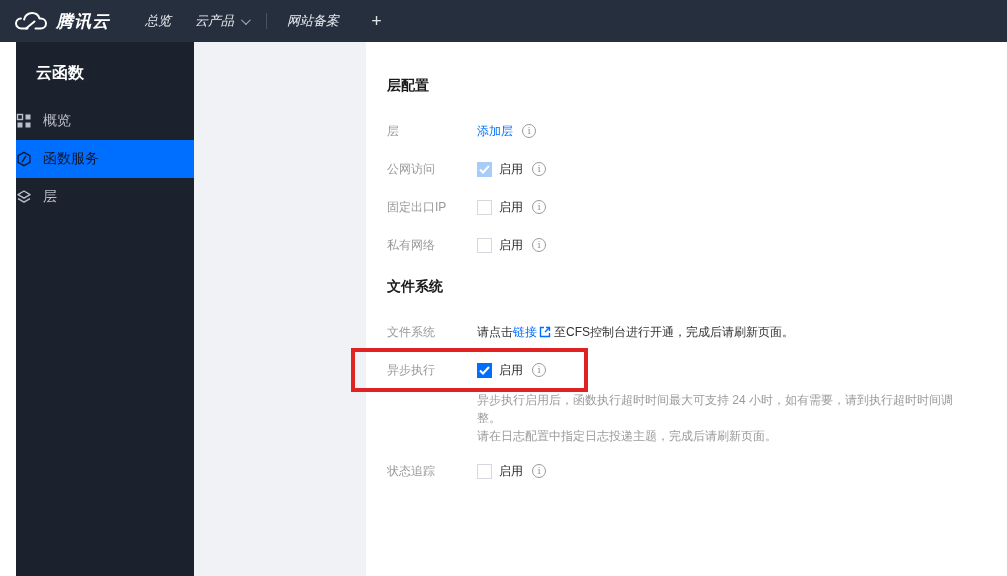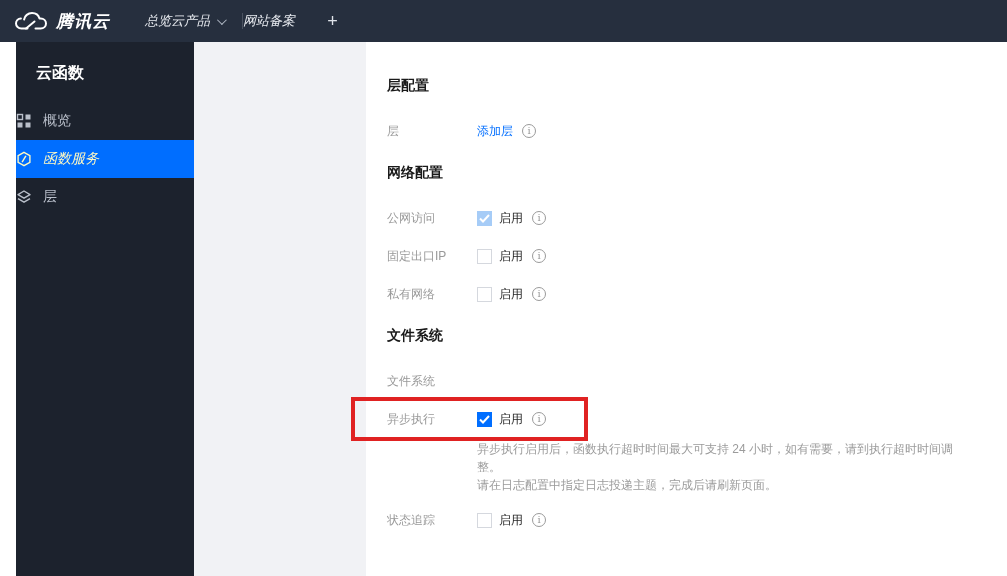--- a/index.html
+++ b/index.html
@@ -8,35 +8,35 @@
 
   
   .topbar { position:absolute; left:0; top:0; width:1007px; height:42px;
             background:#262f3e; display:flex; align-items:center; padding-left:14px; z-index:5;font-style:italic; }
   .brand { display:flex; align-items:center; gap:8px; cursor:pointer; }
   .brand-logo { width:34px; height:24px; display:block; }
   .brand-name { color:#fff; font-size:17px; font-weight:bold; letter-spacing:1px; }
   .top-nav { display:flex; align-items:center; height:100%;justify-content:flex-end; }
   .top-nav-item { color:#e9ecf1; font-size:13px; cursor:pointer; display:flex; align-items:center; height:100%; }
   .tn-overview { margin-left:35px; }
-  .tn-products { }
+  .tn-products { margin-left:24px; }
   .caret { width:7px; height:7px; border-right:1px solid #aeb6c2; border-bottom:1px solid #aeb6c2;
            transform:rotate(45deg) translateY(-2px); margin-left:7px; display:inline-block; }
   .top-divider { width:1px; height:16px; background:#4a5260; margin-left:18px; }
-  .tn-beian { }
+  .tn-beian { margin-left:20px; }
   .tn-plus { margin-left:32px; font-size:18px; color:#dfe3e9; }
 
   
   .sidebar { position:absolute; left:0; top:42px; width:194px; height:534px; background:#1c222d;margin-left:16px; }
   .sidebar-title { color:#fff; font-size:16px; font-weight:bold; padding:21px 0 0 20px; height:58px; }
   .menu { margin-top:2px; }
   .menu-item { height:38px; display:flex; align-items:center; cursor:pointer;
                color:#b9bfca; font-size:14px; }
   .menu-item .mi-icon { width:16px; height:16px; margin-right:11px; display:flex; align-items:center; }
-  .menu-item.selected { background:#006eff; color:#fef9c3;font-style:italic; }
+  .menu-item.selected { background:#006eff; color:#0f172a; }
   .mi-icon svg { width:16px; height:16px; display:block; }
 
   
   .gray-panel { position:absolute; left:194px; top:42px; width:172px; height:534px; background:#f1f2f5; }
 
   
   .content { position:absolute; left:366px; top:42px; width:641px; height:534px; background:#fff;
              padding:36px 12px 0 21px; font-size:12px; color:#333; }
   .section-title { font-size:14px; font-weight:bold; color:#1a1a1a; line-height:14px; margin-bottom:20px; }
   .section-title.gap { margin-top:15px; }
@@ -133,21 +133,20 @@
 
   <div class="section-title">层配置</div>
   <div class="form-row">
     <span class="form-label">层</span>
     <span class="row-body">
       <span class="link">添加层</span>
       <span class="info-icon"></span>
     </span>
   </div>
 
-  <div class="section-title gap">网络配置</div>
   <div class="form-row">
     <span class="form-label">公网访问</span>
     <span class="row-body">
       <span class="cb checked-disabled">
         <svg viewBox="0 0 11 9">
             <polyline points="1,4.5 4,7.5 10,1" fill="none" stroke="#fff" stroke-width="2"></polyline>
           </svg>
       </span>
       <span class="enable-label">启用</span>
       <span class="info-icon"></span>
@@ -166,20 +165,30 @@
     <span class="row-body">
       <span class="cb"></span>
       <span class="enable-label">启用</span>
       <span class="info-icon"></span>
     </span>
   </div>
 
   <div class="section-title gap">文件系统</div>
   <div class="form-row">
     <span class="form-label">文件系统</span>
+    <span class="row-body fs-text">
+      <span>请点击</span>
+        <span class="link">链接</span>
+      <svg class="ext-icon" viewBox="0 0 12 12">
+        <path d="M5 1.5 H1.5 V10.5 H10.5 V7" fill="none" stroke="#006eff" stroke-width="1.4"></path>
+        <path d="M7 1.5 H10.5 V5" fill="none" stroke="#006eff" stroke-width="1.4"></path>
+        <line x1="10" y1="2" x2="6" y2="6" stroke="#006eff" stroke-width="1.4"></line>
+      </svg>
+      <span>至CFS控制台进行开通，完成后请刷新页面。</span>
+    </span>
   </div>
 
   <div class="form-row">
     <div class="red-box"></div>
     <span class="form-label">异步执行</span>
     <span class="row-body">
       <span class="cb checked">
         <svg viewBox="0 0 11 9">
             <polyline points="1,4.5 4,7.5 10,1" fill="none" stroke="#fff" stroke-width="2"></polyline>
           </svg>

